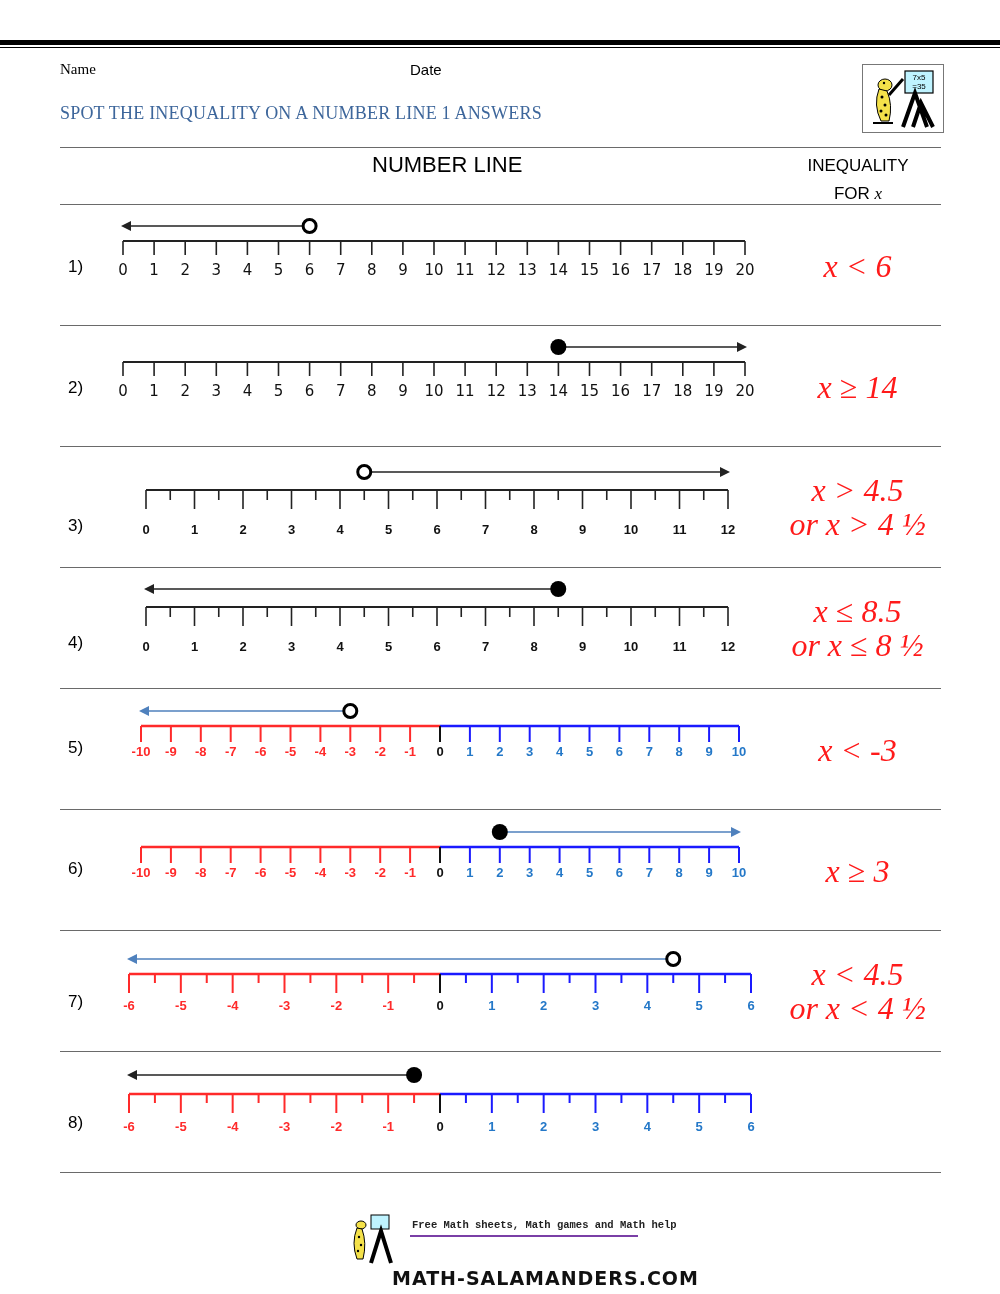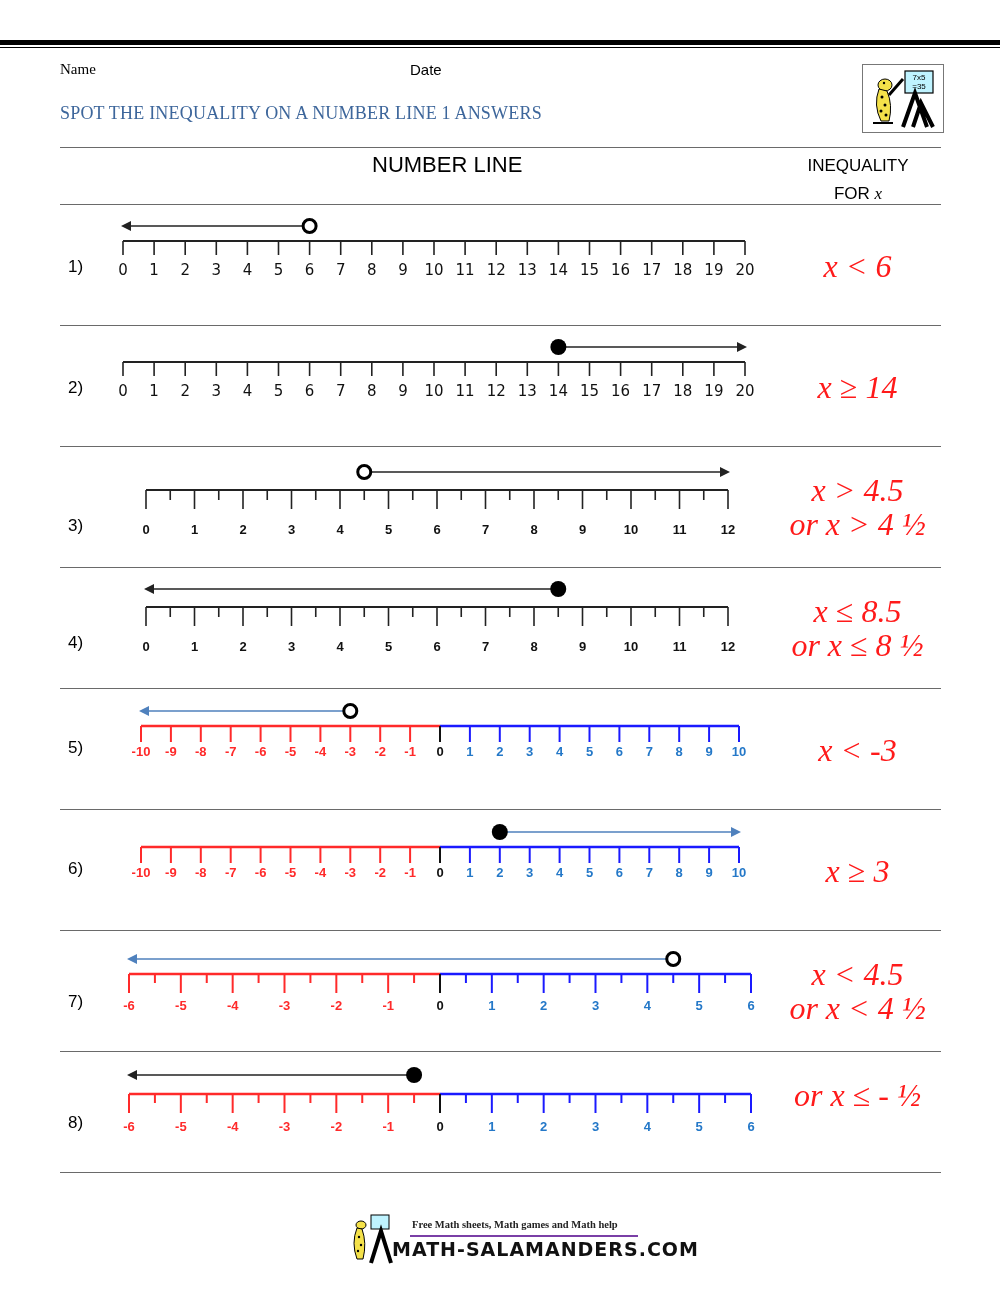--- a/index.html
+++ b/index.html
@@ -11,22 +11,22 @@
   .title { position: absolute; left: 60px; top: 103px; font-size: 18px; color: #3d669b; font-family: "Liberation Serif", serif; letter-spacing: 0.2px; }
   .logo-box { position: absolute; left: 862px; top: 64px; width: 80px; height: 67px; border: 1px solid #777; background: #fff; }
   .hr { position: absolute; left: 60px; width: 881px; height: 1px; background: #6a6a6a; }
   .hdr-numline { position: absolute; left: 372px; top: 152px; font-size: 22px; font-family: "Liberation Sans", sans-serif; }
   .hdr-ineq { position: absolute; left: 790px; top: 152px; width: 136px; text-align: center; font-size: 17px; line-height: 28px; font-family: "Liberation Sans", sans-serif; }
   .hdr-ineq i { font-family: "Liberation Serif", serif; }
   .qnum { position: absolute; left: 68px; font-size: 17px; font-family: "Liberation Sans", sans-serif; }
   .answer { position: absolute; left: 775px; width: 165px; text-align: center; color: #ff1a1a; font-family: "Liberation Serif", serif; font-style: italic; font-size: 32px; line-height: 34px; }
   .nl-svg { position: absolute; left: 0; }
   .footer-logo { position: absolute; left: 345px; top: 1213px; width: 300px; height: 52px; }
-  .footer-tag { position: absolute; left: 412px; top: 1219px; font-size: 10.5px; font-weight: bold; color: #222; font-family: Liberation Serif, serif; }
-  .footer-site { position: absolute; left: 392px; top: 1238px; font-size: 19px; font-weight: bold; letter-spacing: 1px; color: #111; font-family: "DejaVu Sans", sans-serif; }
+  .footer-tag { position: absolute; left: 412px; top: 1219px; font-size: 10.5px; font-weight: bold; color: #222; font-family: Liberation Mono, monospace; }
+  .footer-site { position: absolute; left: 392px; top: 1267px; font-size: 19px; font-weight: bold; letter-spacing: 1px; color: #111; font-family: "DejaVu Sans", sans-serif; }
   .footer-bar { position: absolute; left: 410px; top: 1235px; width: 228px; height: 2px; background: #7a3fa6; }
 </style>
 </head>
 <body>
 
 <div class="top-rule-thick"></div>
 <div class="top-rule-thin"></div>
 
 <div class="label-name">Name</div>
 <div class="label-date">Date</div>
@@ -479,21 +479,20 @@
         <text x="543.6666666666666" y="79" text-anchor="middle" font-size="13" font-weight="bold" fill="#2478c8" style="font-family: &quot;Liberation Sans&quot;, sans-serif;">2</text>
         <text x="595.5" y="79" text-anchor="middle" font-size="13" font-weight="bold" fill="#2478c8" style="font-family: &quot;Liberation Sans&quot;, sans-serif;">3</text>
         <text x="647.3333333333334" y="79" text-anchor="middle" font-size="13" font-weight="bold" fill="#2478c8" style="font-family: &quot;Liberation Sans&quot;, sans-serif;">4</text>
         <text x="699.1666666666666" y="79" text-anchor="middle" font-size="13" font-weight="bold" fill="#2478c8" style="font-family: &quot;Liberation Sans&quot;, sans-serif;">5</text>
         <text x="751" y="79" text-anchor="middle" font-size="13" font-weight="bold" fill="#2478c8" style="font-family: &quot;Liberation Sans&quot;, sans-serif;">6</text>
         <line x1="414.0833333333333" y1="23" x2="135" y2="23" stroke="#222" stroke-width="1.6"></line>
         <polygon points="127,23 137,18 137,28" fill="#222"></polygon>
         <circle cx="414.0833333333333" cy="23" r="8" fill="#000"></circle>
       </svg>
       <div class="answer" style="top: 26px;">
-        <div>or x ≤ - ½</div>
       </div>
       <div class="hr" style="top: 120px;"></div>
     </div>
   </div>
 
 <div class="footer-logo">
   <svg width="70" height="52" viewBox="0 0 70 52">
     <rect x="26" y="2" width="18" height="14" fill="#bff3ff" stroke="#000"></rect>
     <path d="M26 50 L36 18 L46 50" stroke="#000" stroke-width="4" fill="none"></path>
     <ellipse cx="16" cy="12" rx="5" ry="4" fill="#f4e14a" stroke="#000"></ellipse>

